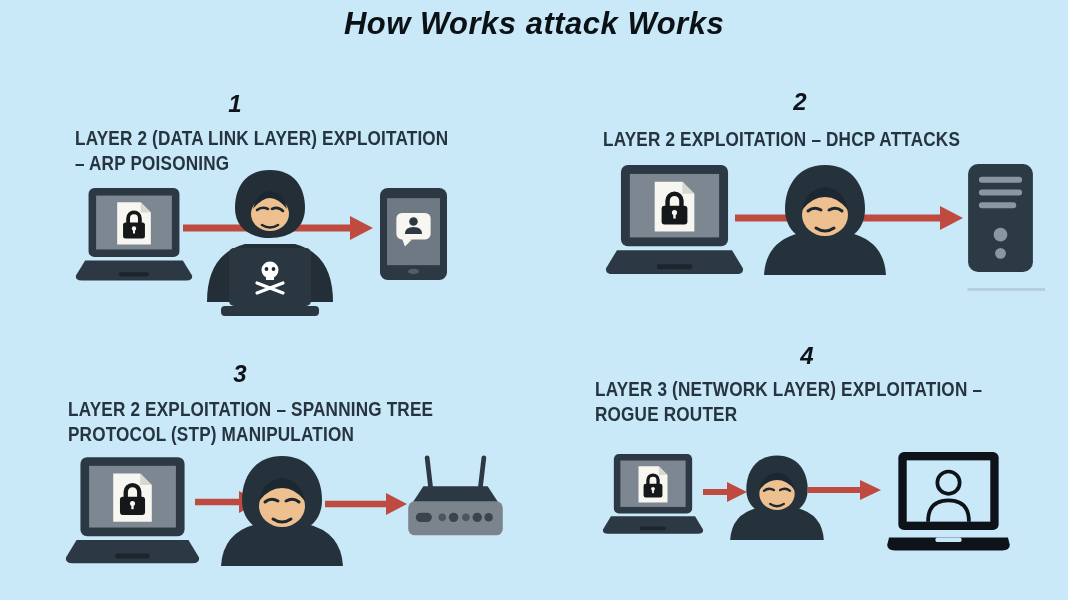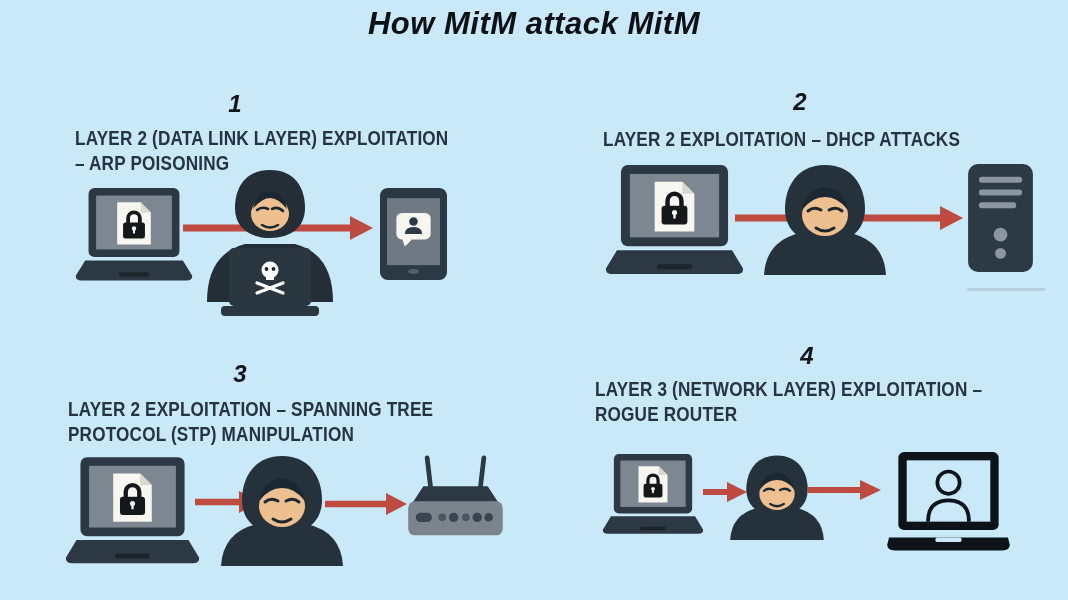--- a/index.html
+++ b/index.html
@@ -122,21 +122,21 @@
         <rect x="12" y="0" width="108" height="84" rx="6" fill="#0e1319"></rect>
         <rect x="21" y="9" width="90" height="66" fill="#c9e8f8"></rect>
         <circle cx="66" cy="33" r="12" fill="none" stroke="#0e1319" stroke-width="4"></circle>
         <path d="M44 75 q0 -23 22 -23 q22 0 22 23" fill="none" stroke="#0e1319" stroke-width="4"></path>
         <path d="M2 92 H130 L132 100 Q132 106 124 106 H8 Q0 106 0 100 Z" fill="#0e1319"></path>
         <rect x="52" y="92" width="28" height="5" rx="2" fill="#c9e8f8"></rect>
       </symbol>
     </defs>
   </svg>
 
-  <div class="title">How MitM attack MitM</div>
+  <div class="title">How Works attack Works</div>
 
   <div class="panel-number" id="num1">1</div>
   <div class="panel-heading" id="head1">
     <span>LAYER 2 (DATA LINK LAYER) EXPLOITATION</span>
     <span>– ARP POISONING</span>
   </div>
   <svg class="illus" id="illus1" width="420" height="185" viewBox="0 0 420 185">
     <g>
       <line x1="128" y1="63" x2="298" y2="63" stroke="#bf4a3f" stroke-width="7"></line>
       <path d="M295 51 L318 63 L295 75 Z" fill="#bf4a3f"></path>

